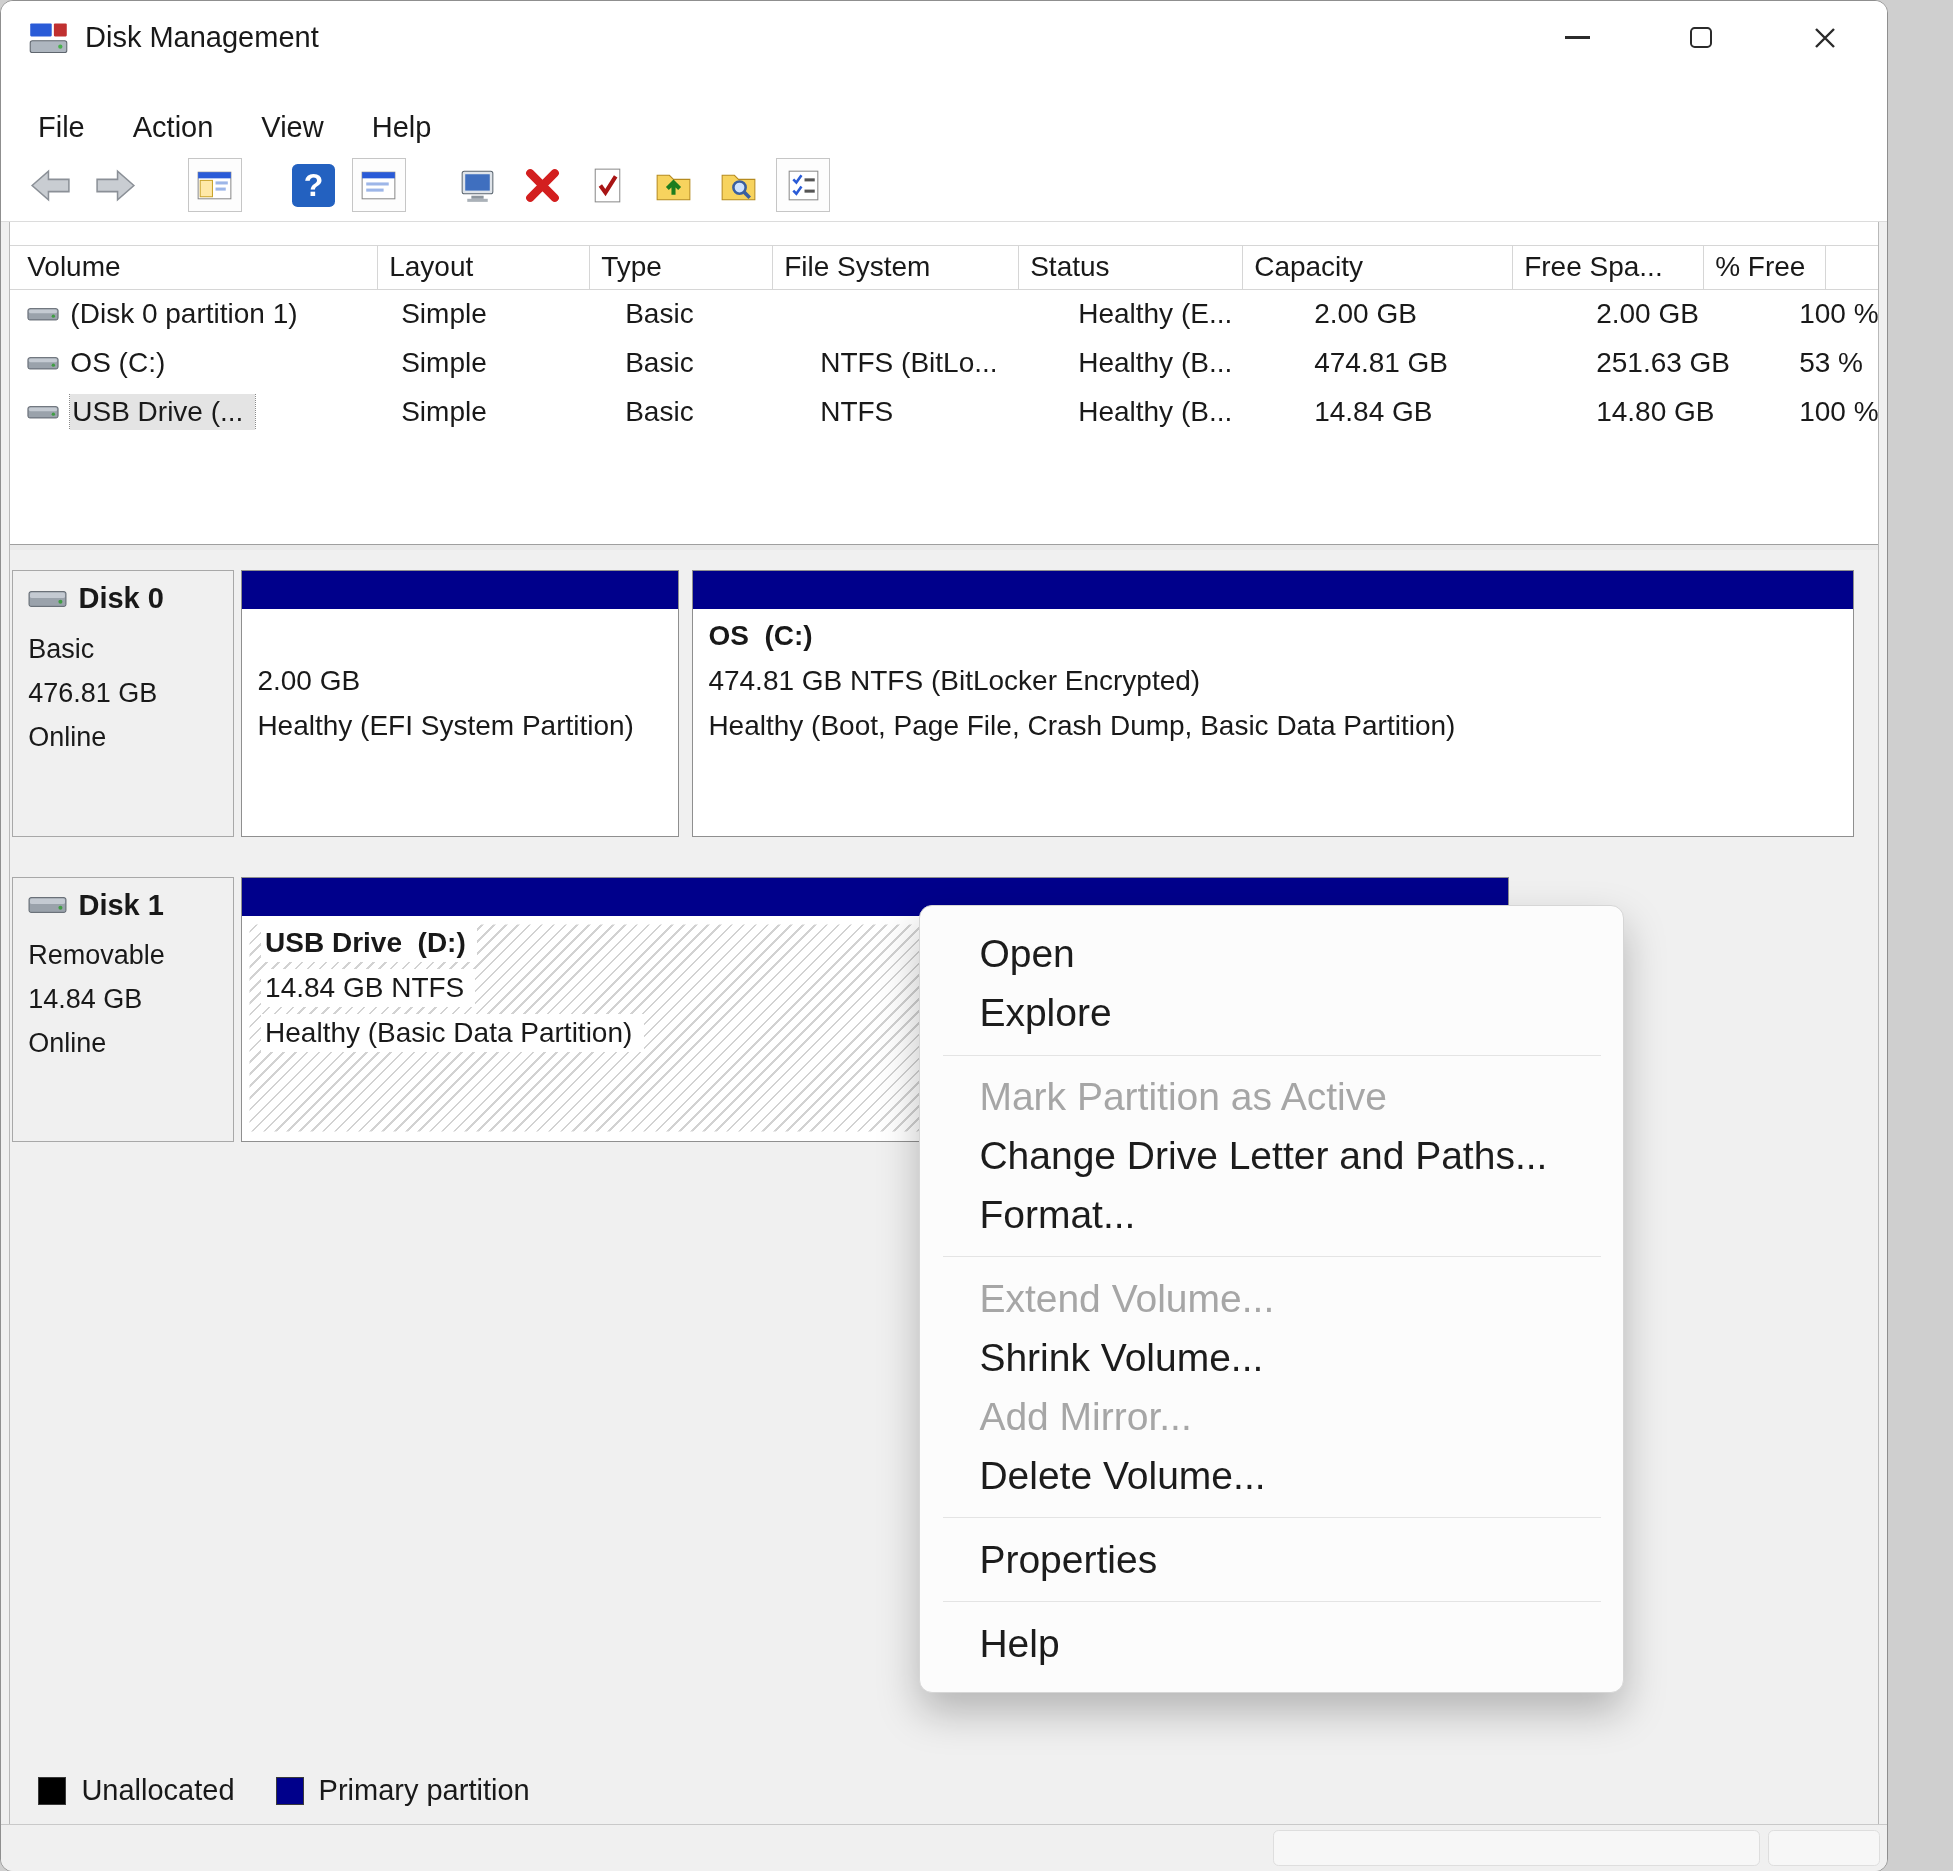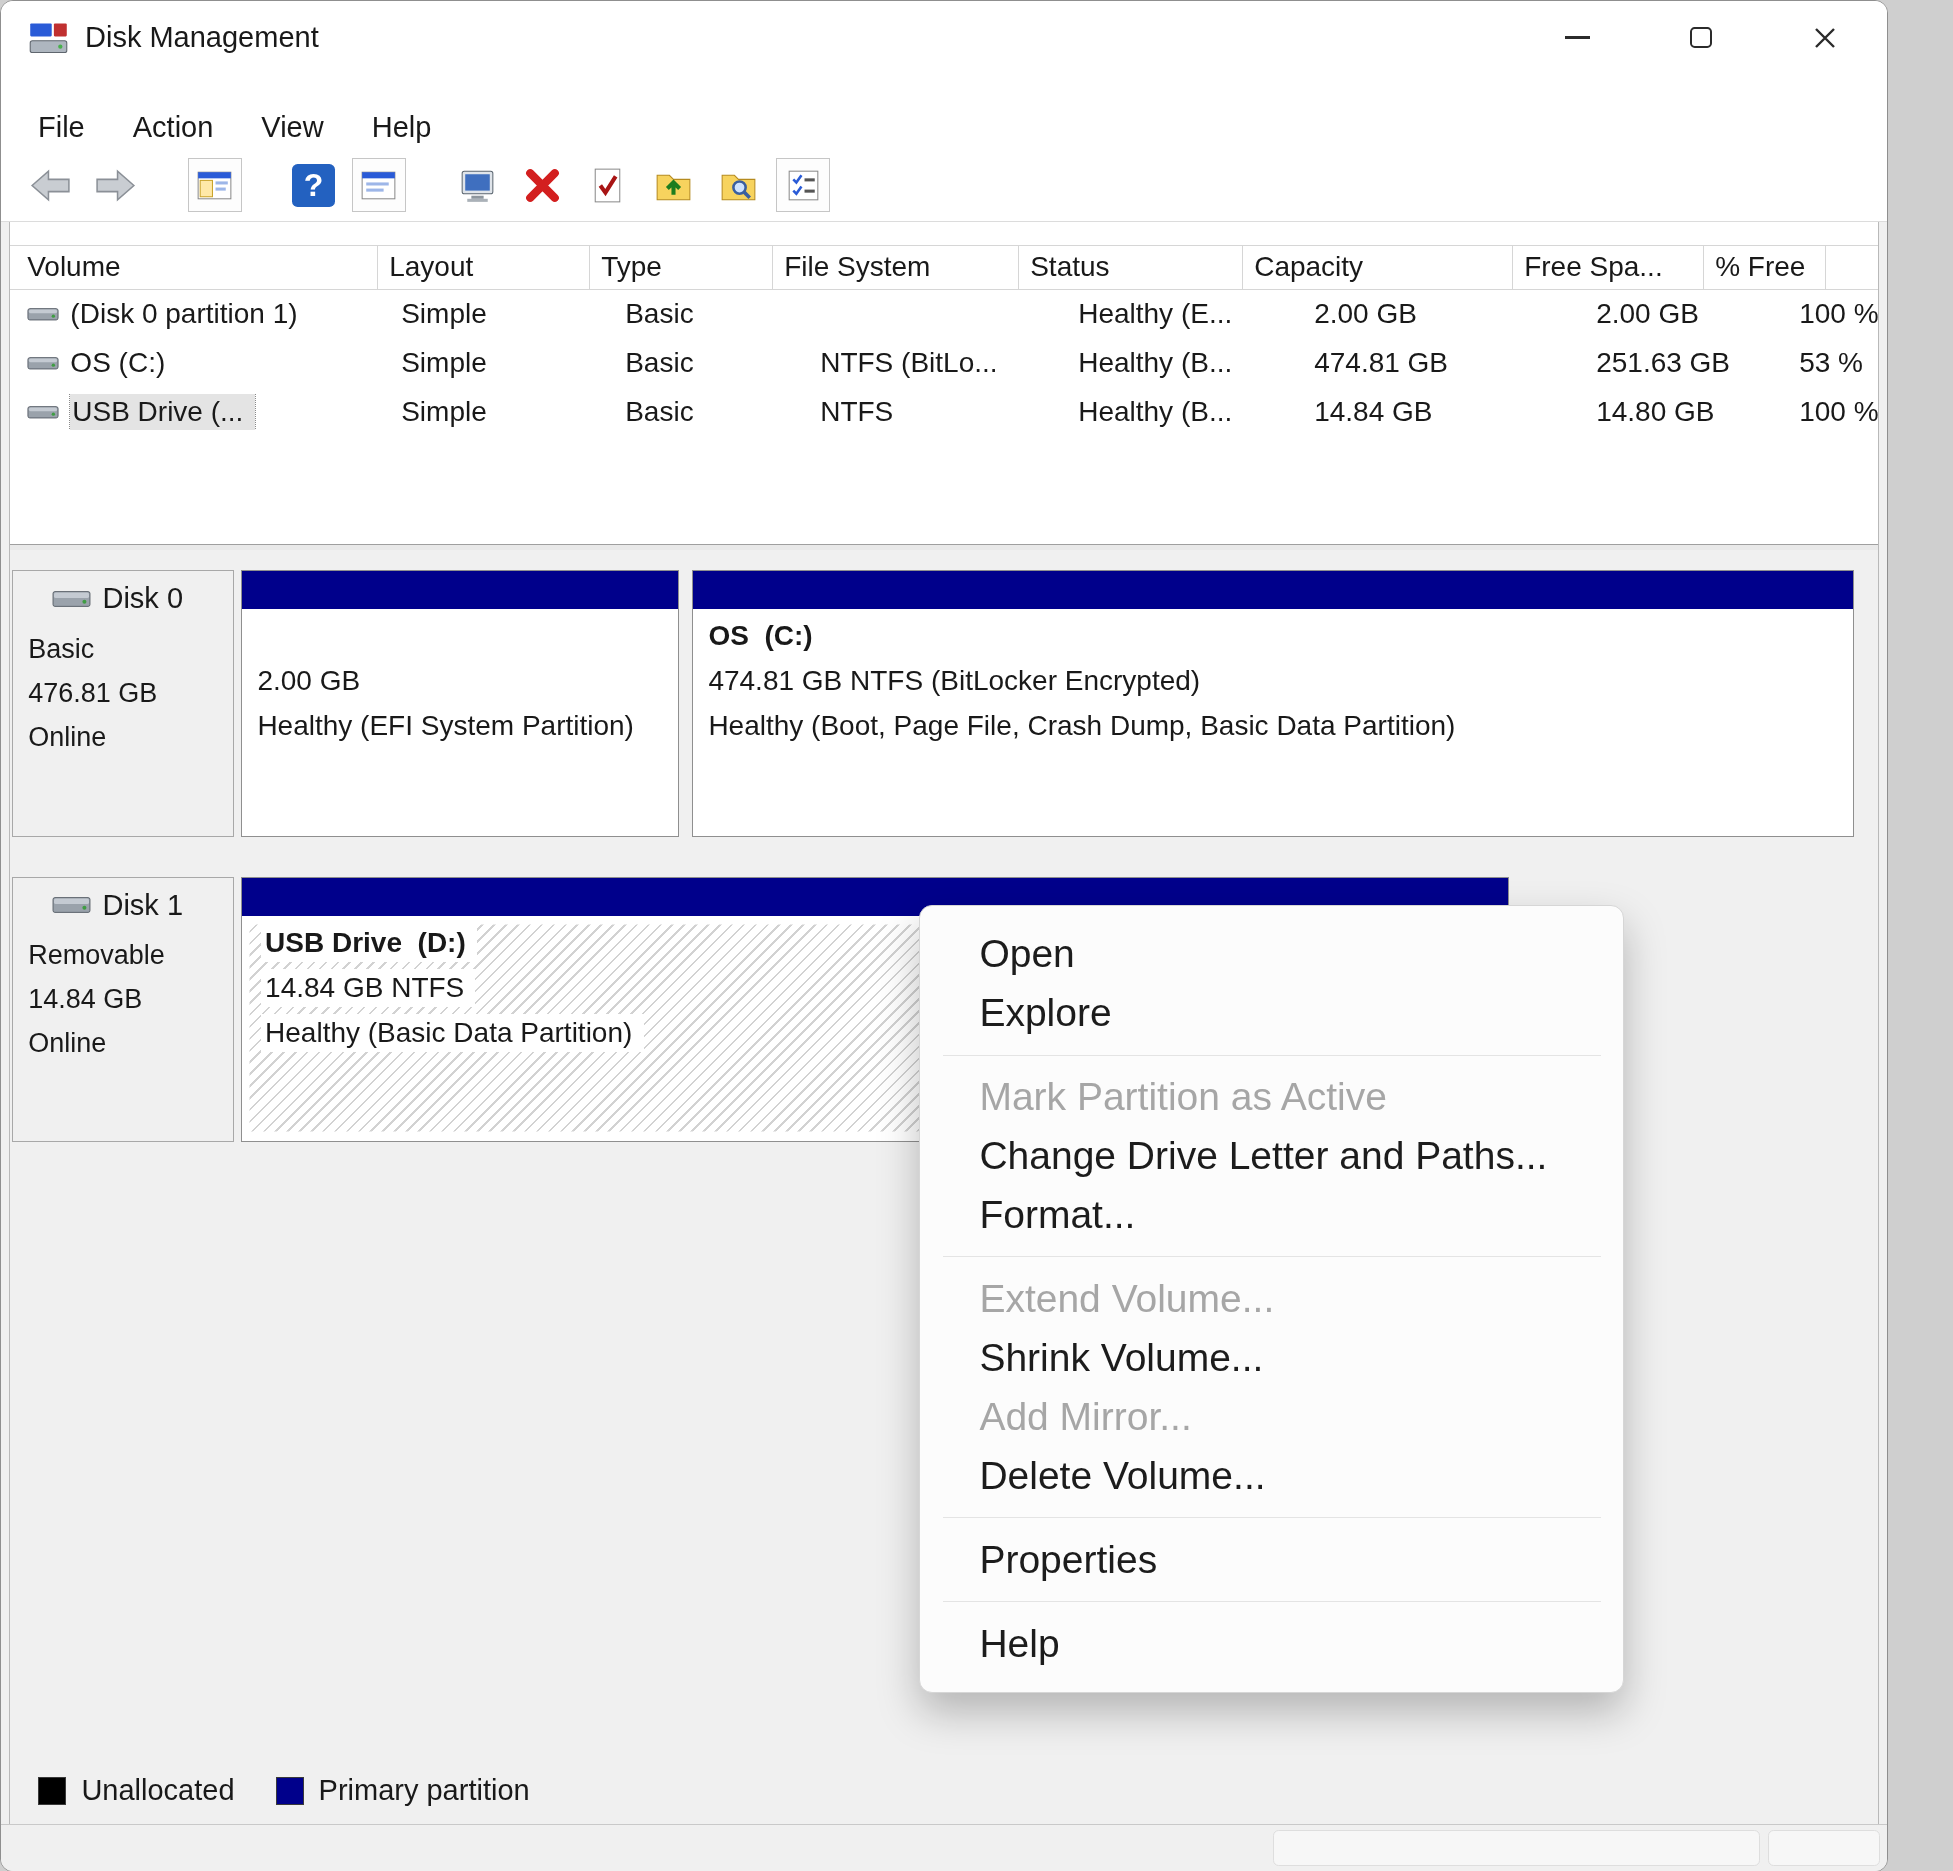--- a/index.html
+++ b/index.html
@@ -62,21 +62,21 @@
   .splitter { height:5.6px; flex:none; background:#e9e9e9; border-top:0.9px solid #9f9f9f; }
 
   
   .graph-pane { flex:1; min-height:0; position:relative; background:#f0f0f0; }
   .disk-row { position:absolute; left:0; right:0; }
   .disk0 { top:20.6px; height:267px; }
   .disk1 { top:327px; height:265px; }
 
   .disk-panel { position:absolute; left:1.9px; top:0; bottom:0; width:222px;
                 background:#f0f0f0; border:0.9px solid #a8a8a8; padding:11.2px 0 0 15px; }
-  .dp-title { font-size:29px; font-weight:normal; display:flex; align-items:center; gap:11.2px; margin-bottom:11.2px;margin-left:24px; }
+  .dp-title { font-size:29px; font-weight:bold; display:flex; align-items:center; gap:11.2px; margin-bottom:11.2px; }
   .dp-icon { display:flex; }
   .dp-icon svg { width:39px; height:24px; }
   .dp-line { font-size:27px; line-height:44px; white-space:nowrap; }
 
   .partition { position:absolute; top:0; bottom:0; border:0.9px solid #8f8f8f; background:#fff; overflow:hidden; }
   .p-efi { left:231px; width:438px; }
   .p-os  { left:682px; right:23.4px; }
   .p-usb { left:231px; width:1268px; }
   .strip { height:39px; background:#00008b; border-bottom:1.9px solid #ffffff; }
   .pbody { padding:3.7px 0 0 15px; height:calc(100% - 41px); }

